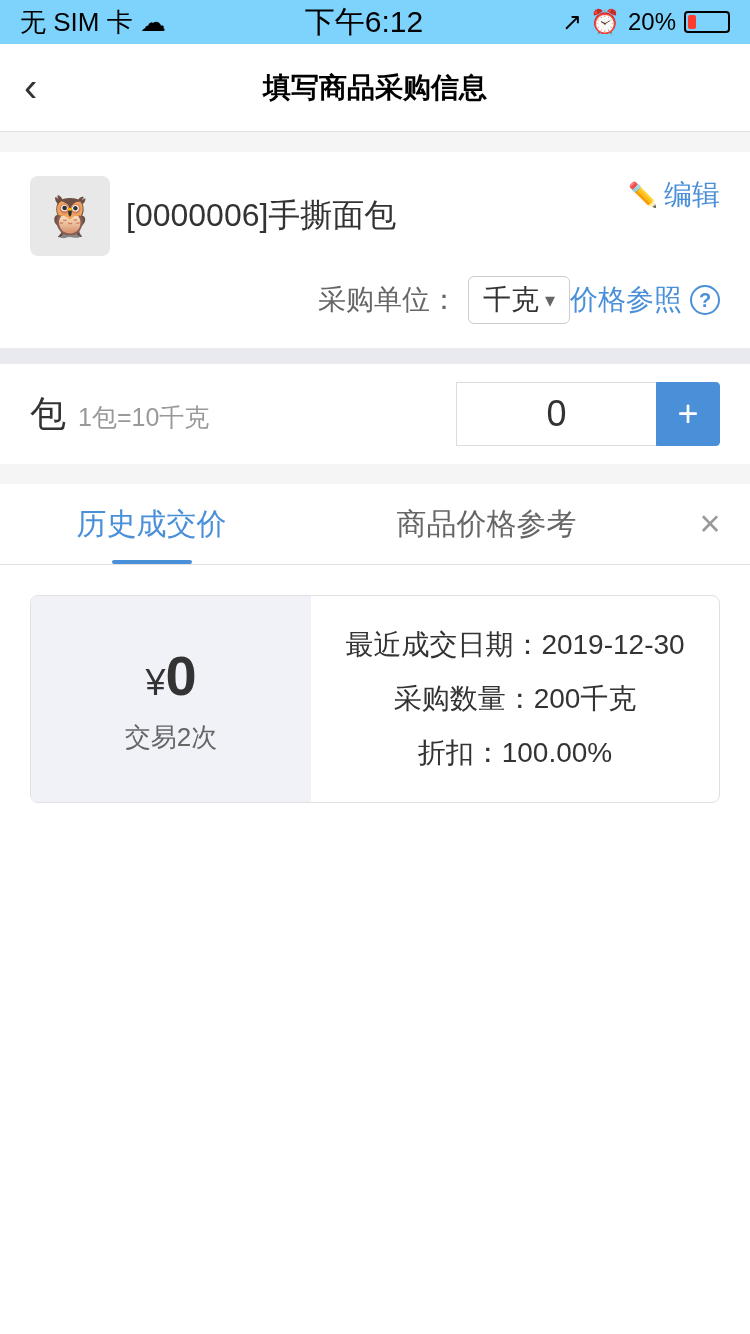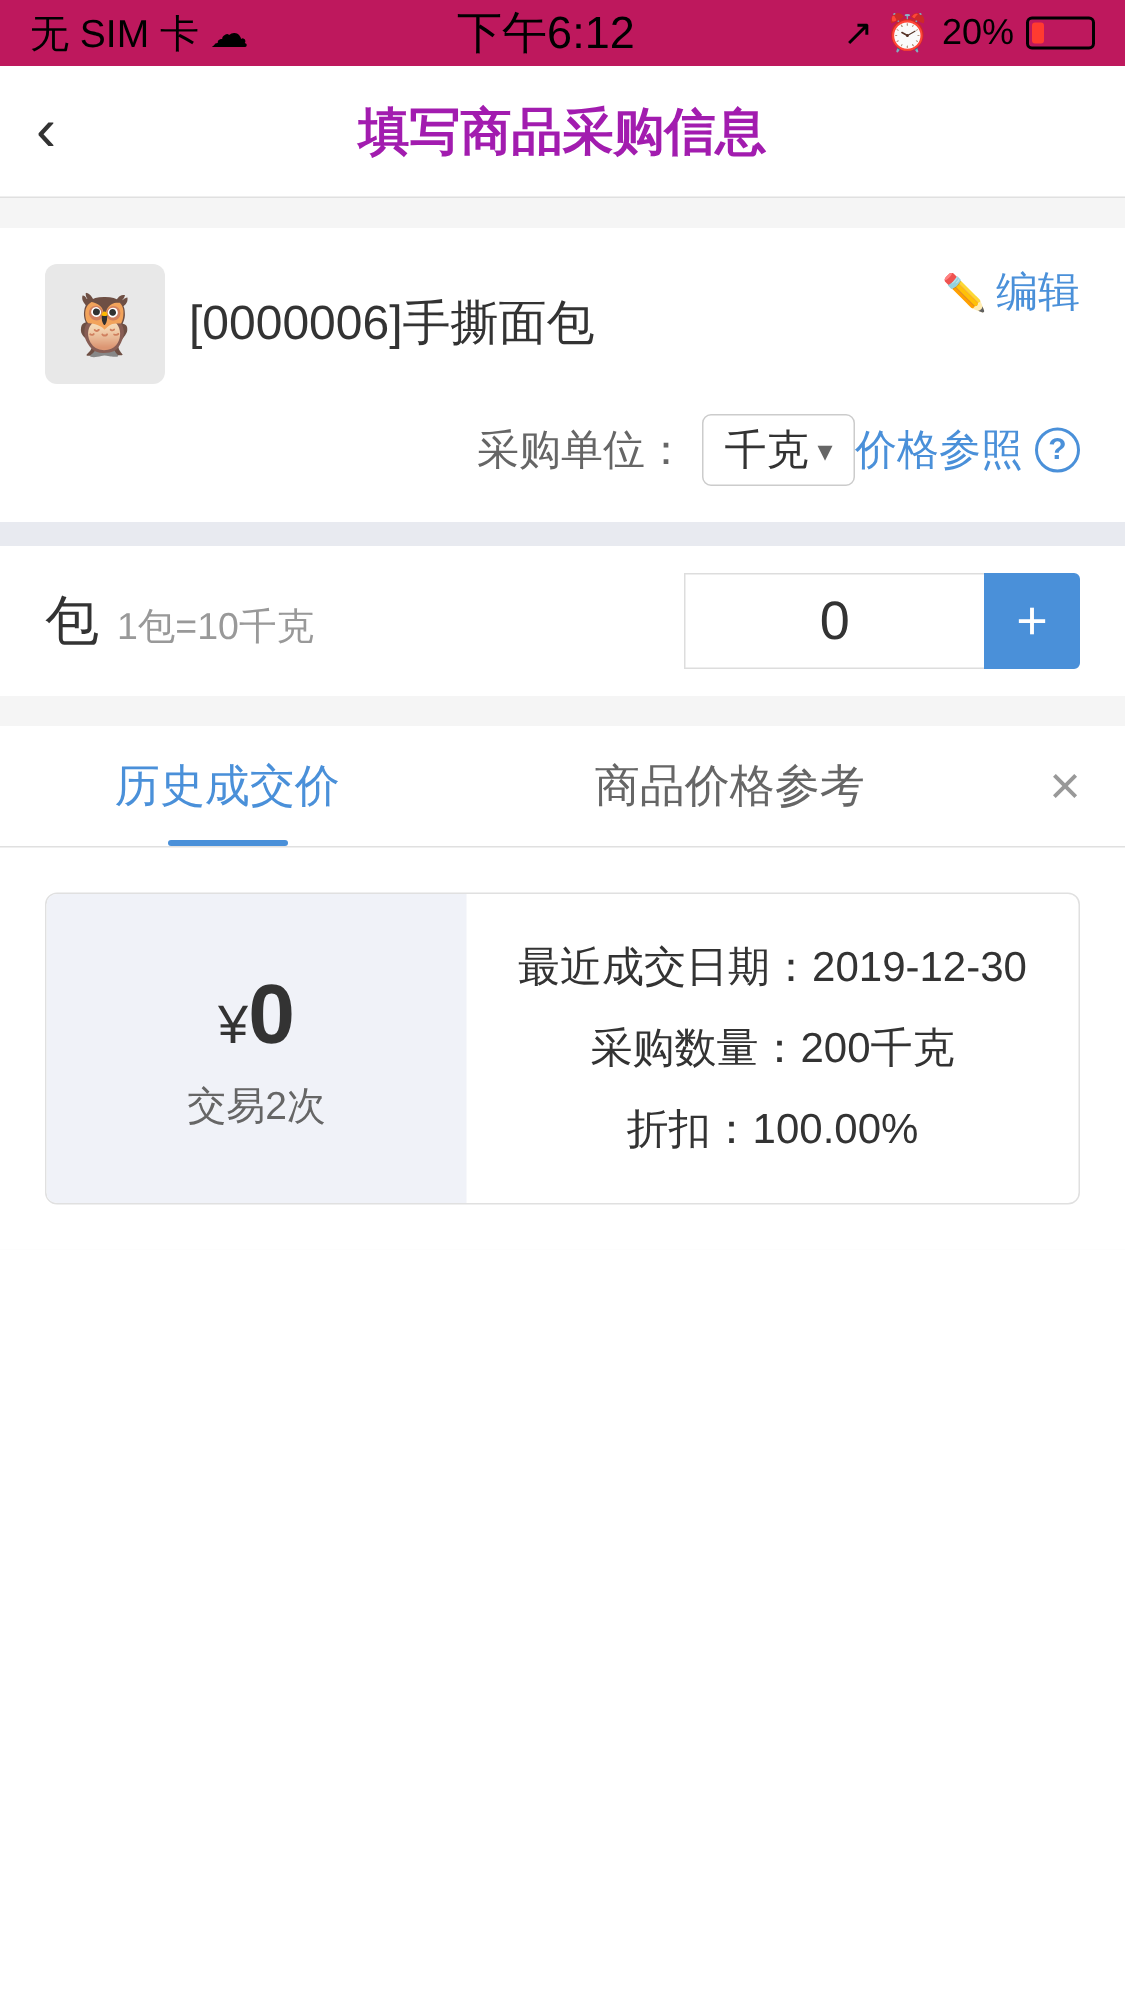--- a/index.html
+++ b/index.html
@@ -8,21 +8,21 @@
       width: 750px;
       min-height: 1334px;
       font-family: -apple-system, "PingFang SC", "Helvetica Neue", Arial, sans-serif;
       background: #f5f5f5;
       position: relative;
     }
 
     
     .status-bar {
       height: 44px;
-      background: #be185d;
+      background: #7dd3fc;
       display: flex;
       align-items: center;
       justify-content: space-between;
       padding: 0 20px;
       font-size: 28px;
       font-weight: 500;
     }
     .status-left {
       font-size: 26px;
       color: #000;
@@ -75,23 +75,23 @@
       border-bottom: 1px solid #e0e0e0;
     }
     .nav-back {
       position: absolute;
       left: 24px;
       font-size: 40px;
       color: #333;
       cursor: pointer;
     }
     .nav-title {
-      font-size: 34px;
+      font-size: 28px;
       font-weight: 600;
-      color: #a21caf;
+      color: #000000;
       text-align: center;
     }
 
     
     .product-section {
       background: #fff;
       padding: 24px 30px;
       margin-top: 20px;
     }
     .product-header {

